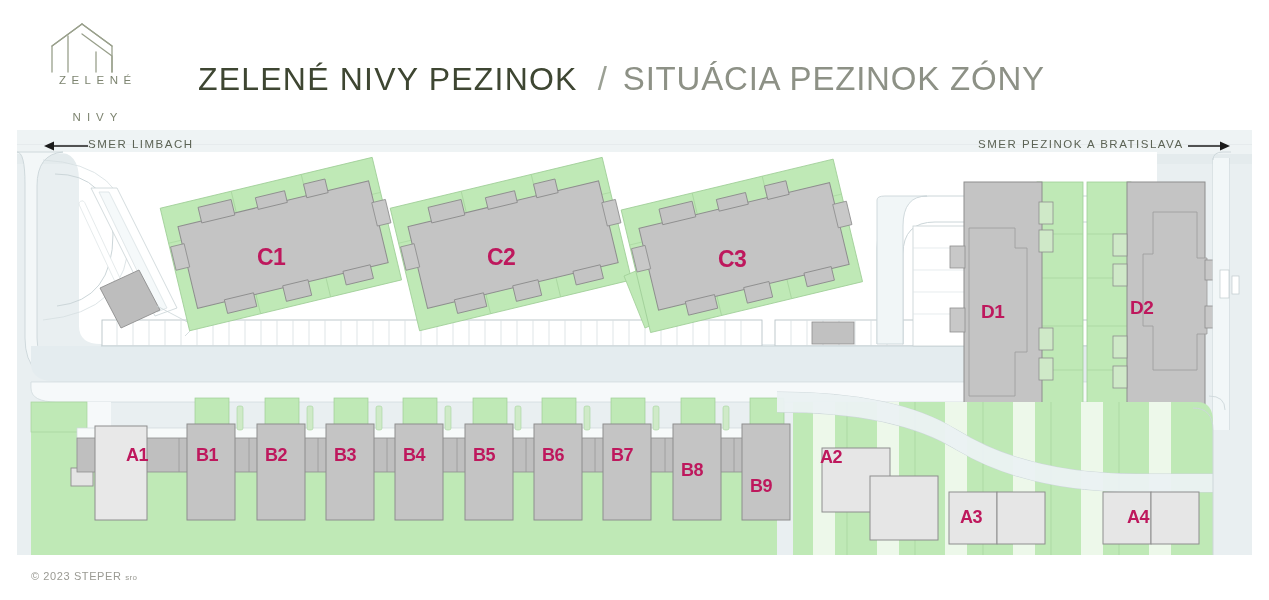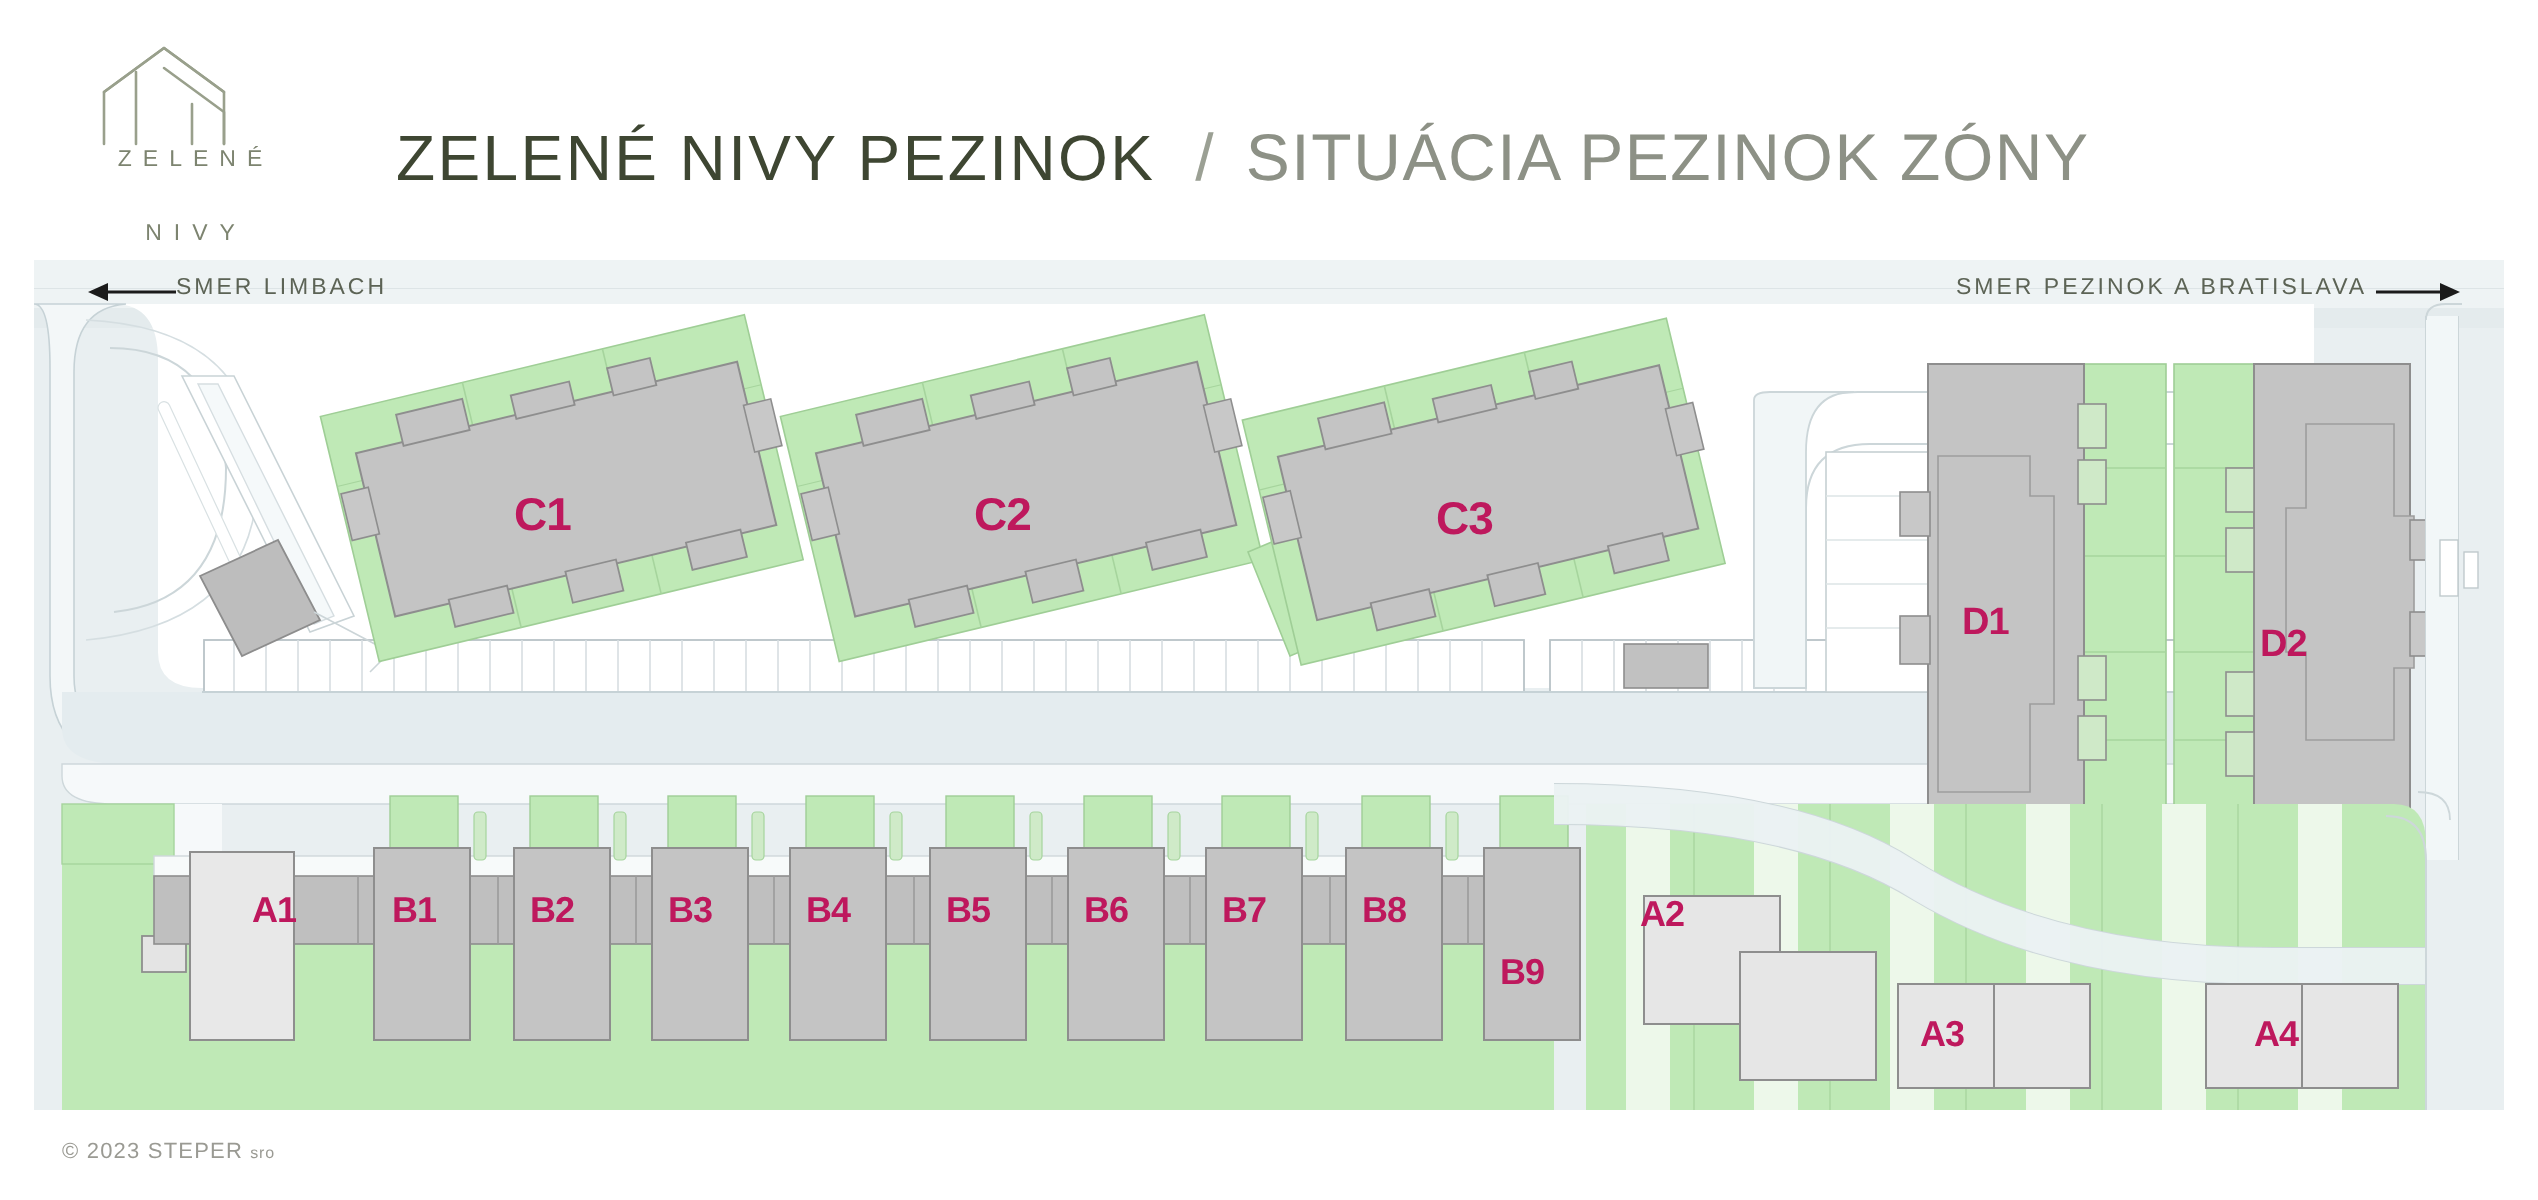--- a/index.html
+++ b/index.html
@@ -474,31 +474,31 @@
   <svg class="dir-arrow" style="left:1188px;" width="42" height="12" viewBox="0 0 42 12">
     <line x1="0" y1="6" x2="34" y2="6" stroke="#1b1b1b" stroke-width="1.4"></line>
     <path d="M42 6 L32 1.5 L32 10.5 Z" fill="#1b1b1b"></path>
   </svg>
 
   <div class="blabel big" style="left:257px; top:244px;">C1</div>
   <div class="blabel big" style="left:487px; top:244px;">C2</div>
   <div class="blabel big" style="left:718px; top:246px;">C3</div>
 
   <div class="blabel mid" style="left:981px; top:301px;">D1</div>
-  <div class="blabel mid" style="left:1130px; top:312px;">D2</div>
+  <div class="blabel mid" style="left:1130px; top:297px;">D2</div>
 
   <div class="blabel row" style="left:126px; top:445px;">A1</div>
   <div class="blabel row" style="left:196px; top:445px;">B1</div>
   <div class="blabel row" style="left:265px; top:445px;">B2</div>
   <div class="blabel row" style="left:334px; top:445px;">B3</div>
   <div class="blabel row" style="left:403px; top:445px;">B4</div>
   <div class="blabel row" style="left:473px; top:445px;">B5</div>
   <div class="blabel row" style="left:542px; top:445px;">B6</div>
   <div class="blabel row" style="left:611px; top:445px;">B7</div>
-  <div class="blabel row" style="left:681px; top:445px;">B8</div>
+  <div class="blabel row" style="left:681px; top:460px;">B8</div>
   <div class="blabel row" style="left:750px; top:445px;margin-top:31px;">B9</div>
 
   <div class="blabel row" style="left:820px; top:447px;">A2</div>
   <div class="blabel row" style="left:960px; top:507px;">A3</div>
   <div class="blabel row" style="left:1127px; top:507px;">A4</div>
 
   <div id="footer">
     <span>© 2023 STEPER</span>
     <span class="small">sro</span>
   </div>

